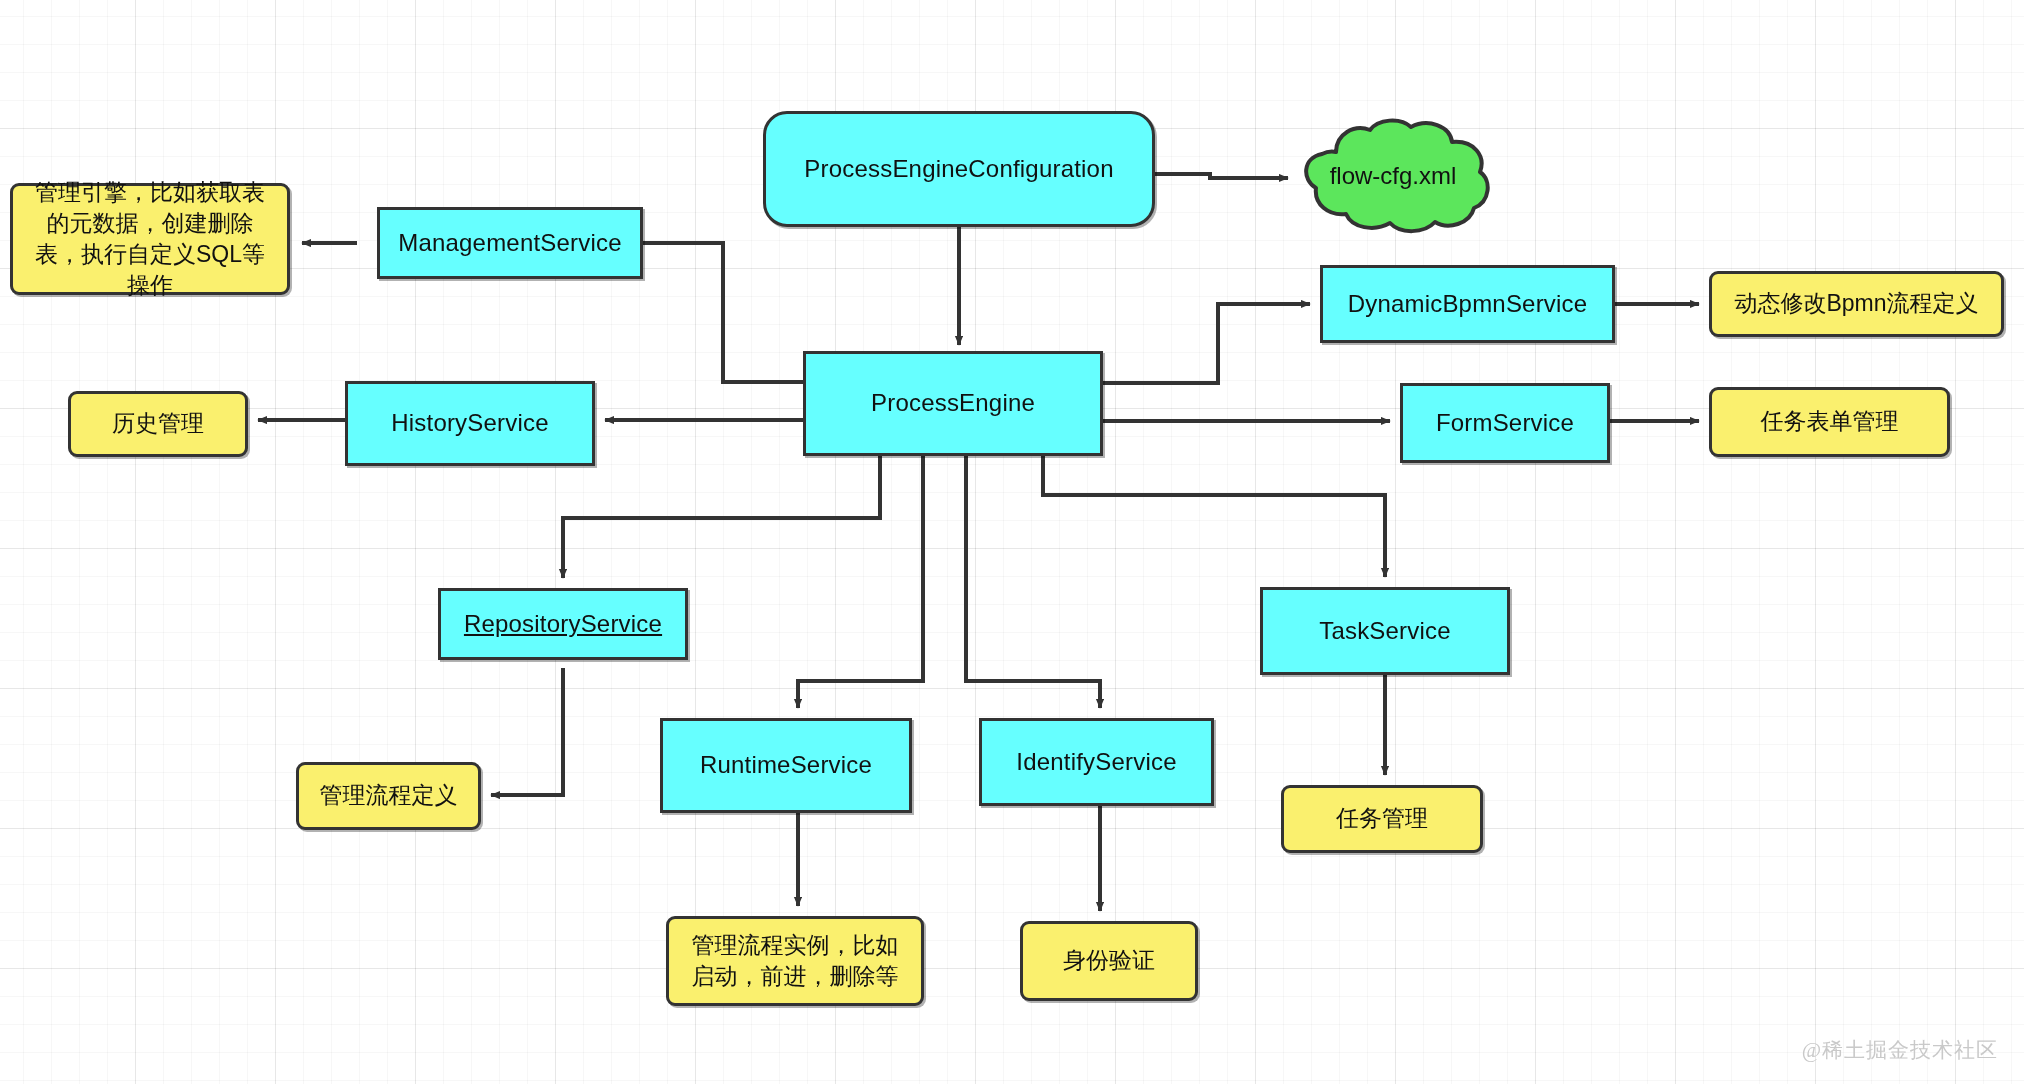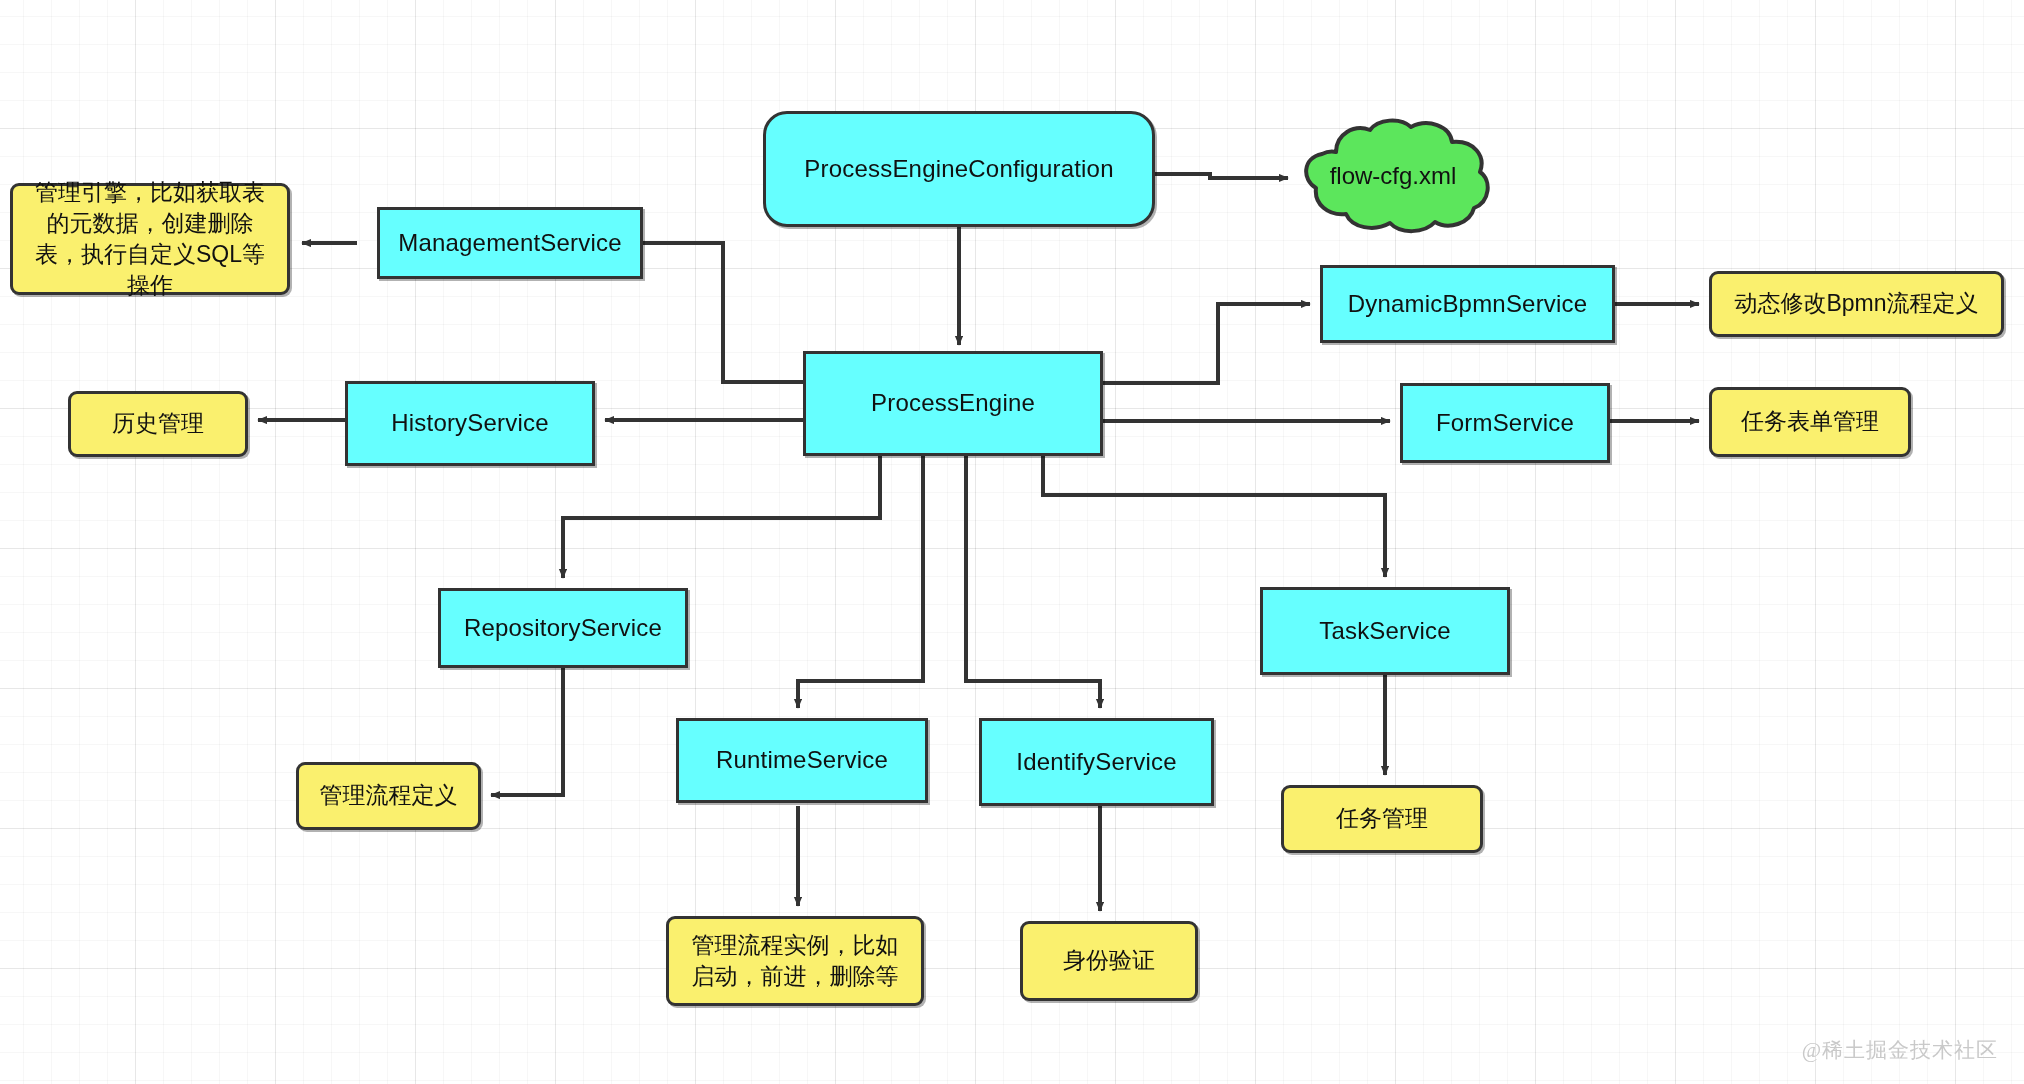--- a/index.html
+++ b/index.html
@@ -150,33 +150,33 @@
   </div>
 
   <div class="node svc" style="left:803px;top:351px;width:300px;height:105px;">
     <span>ProcessEngine</span>
   </div>
 
   <div class="node svc" style="left:1400px;top:383px;width:210px;height:80px;">
     <span>FormService</span>
   </div>
 
-  <div class="node note" style="left:1709px;top:387px;width:202px;height:70px;">
+  <div class="node note" style="left:1709px;top:387px;width:241px;height:70px;">
     <span>任务表单管理</span>
   </div>
 
-  <div class="node svc" style="left:438px;top:588px;width:250px;height:80px;">
+  <div class="node svc" style="left:438px;top:588px;width:250px;height:72px;text-decoration:underline;">
     <span>RepositoryService</span>
   </div>
 
   <div class="node note" style="left:296px;top:762px;width:185px;height:68px;">
     <span>管理流程定义</span>
   </div>
 
-  <div class="node svc" style="left:676px;top:718px;width:252px;height:85px;align-items:center;">
+  <div class="node svc" style="left:660px;top:718px;width:252px;height:95px;align-items:center;">
     <span>RuntimeService</span>
   </div>
 
   <div class="node note" style="left:666px;top:916px;width:258px;height:90px;">
     <span>管理流程实例，比如启动，前进，删除等</span>
   </div>
 
   <div class="node svc" style="left:979px;top:718px;width:235px;height:88px;text-align:right;">
     <span>IdentifyService</span>
   </div>

